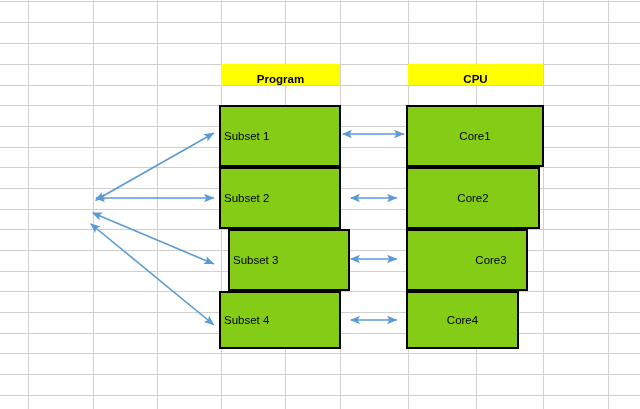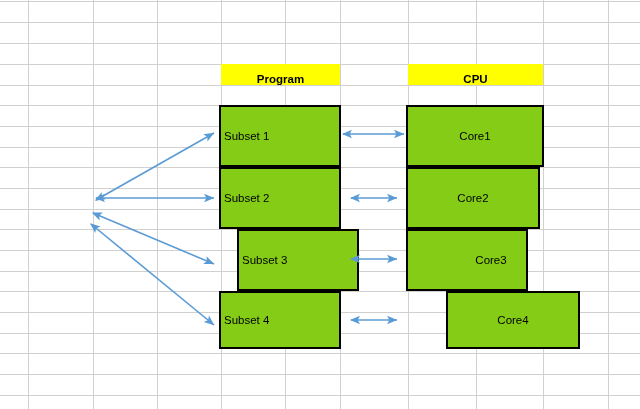--- a/index.html
+++ b/index.html
@@ -71,37 +71,37 @@
     <span>CPU</span>
   </div>
 
 
   <div class="proc-box left" id="subset-0" style="left: 219px; top: 105px; width: 122px; height: 62px;">
     <span>Subset 1</span>
   </div>
   <div class="proc-box left" id="subset-1" style="left: 219px; top: 167px; width: 122px; height: 62px;">
     <span>Subset 2</span>
   </div>
-  <div class="proc-box left" id="subset-2" style="left: 237px; top: 229px; width: 122px; height: 62px;">
+  <div class="proc-box left" id="subset-2" style="left: 228px; top: 229px; width: 122px; height: 62px;">
     <span>Subset 3</span>
   </div>
   <div class="proc-box left" id="subset-3" style="left: 219px; top: 291px; width: 122px; height: 58px;">
     <span>Subset 4</span>
   </div>
 
   <div class="proc-box right" id="core-0" style="left: 406px; top: 105px; width: 138px; height: 62px;">
     <span>Core1</span>
   </div>
   <div class="proc-box right" id="core-1" style="left: 406px; top: 167px; width: 134px; height: 62px;">
     <span>Core2</span>
   </div>
   <div class="proc-box right" id="core-2" style="left: 406px; top: 229px; width: 122px; height: 62px; padding-left: 48px;">
     <span>Core3</span>
   </div>
-  <div class="proc-box right" id="core-3" style="left: 406px; top: 291px; width: 134px; height: 58px; margin-left: 40px;">
+  <div class="proc-box right" id="core-3" style="left: 406px; top: 291px; width: 113px; height: 58px;">
     <span>Core4</span>
   </div>
 
   <svg id="arrows" viewBox="0 0 640 409">
       <defs>
         <marker id="ah-end" markerWidth="7" markerHeight="7" refX="6.2" refY="3" orient="auto" markerUnits="strokeWidth">
           <path d="M0,0.35 L6.4,3 L0,5.65 L1.4,3 Z" fill="#5b9bd5"></path>
         </marker>
         <marker id="ah-start" markerWidth="7" markerHeight="7" refX="0.8" refY="3" orient="auto" markerUnits="strokeWidth">
           <path d="M6.4,0.35 L0,3 L6.4,5.65 L5,3 Z" fill="#5b9bd5"></path>

